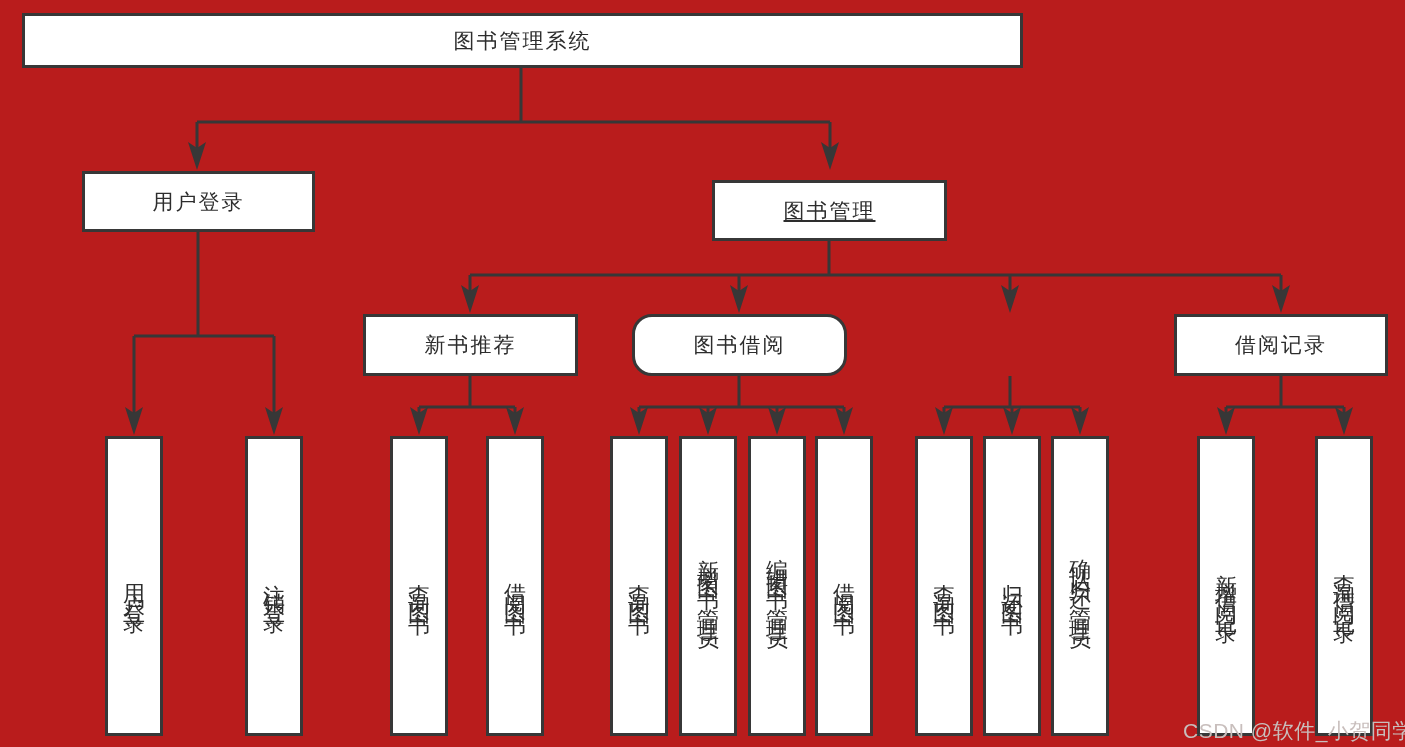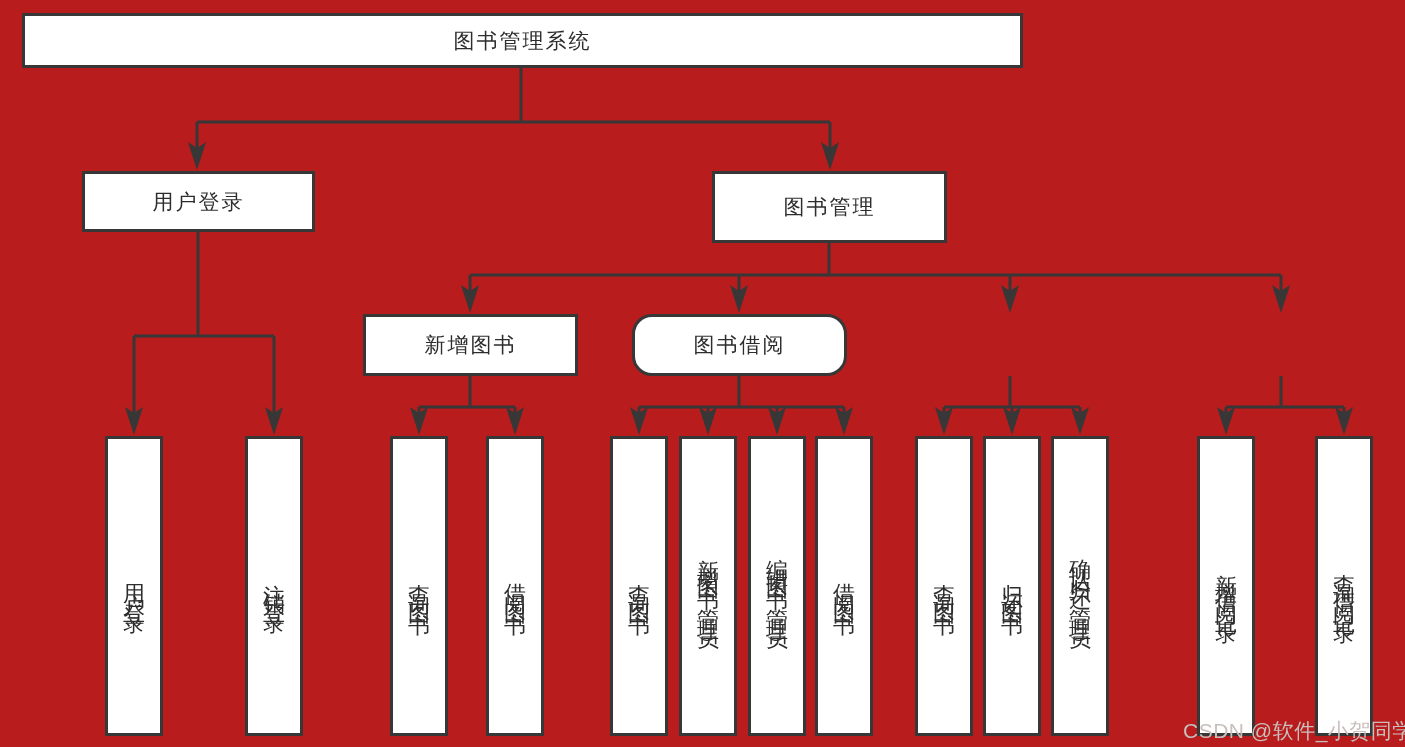--- a/index.html
+++ b/index.html
@@ -98,29 +98,32 @@
     </g>
   </svg>
 
   <div class="node h-node" style="left:22px; top:13px; width:1001px; height:55px;">
     <span>图书管理系统</span>
   </div>
 
   <div class="node h-node" style="left:82px; top:171px; width:233px; height:61px;">
     <span>用户登录</span>
   </div>
-  <div class="node h-node" style="left:712px; top:171px; width:235px; height:72px;">
+  <div class="node h-node" style="left:712px; top:180px; width:235px; height:61px;text-decoration:underline;">
     <span>图书管理</span>
   </div>
 
   <div class="node h-node" style="left:363px; top:314px; width:215px; height:62px;">
-    <span>新增图书</span>
+    <span>新书推荐</span>
   </div>
   <div class="node h-node" style="left:632px; top:314px; width:215px; height:62px;border-radius:20px;">
     <span>图书借阅</span>
+  </div>
+  <div class="node h-node" style="left:1174px; top:314px; width:214px; height:62px;">
+    <span>借阅记录</span>
   </div>
 
   <div class="node leaf" style="left:105px;">
     <span class="vtext">用户登录</span>
   </div>
   <div class="node leaf" style="left:245px;">
     <span class="vtext">注销登录</span>
   </div>
 
   <div class="node leaf" style="left:390px;">

